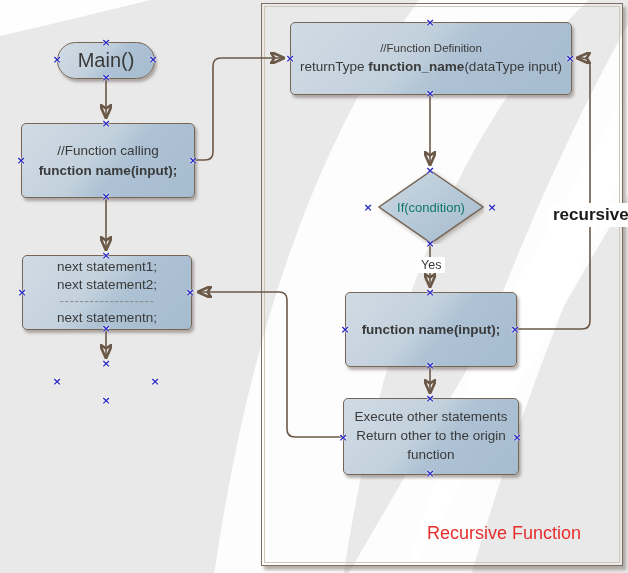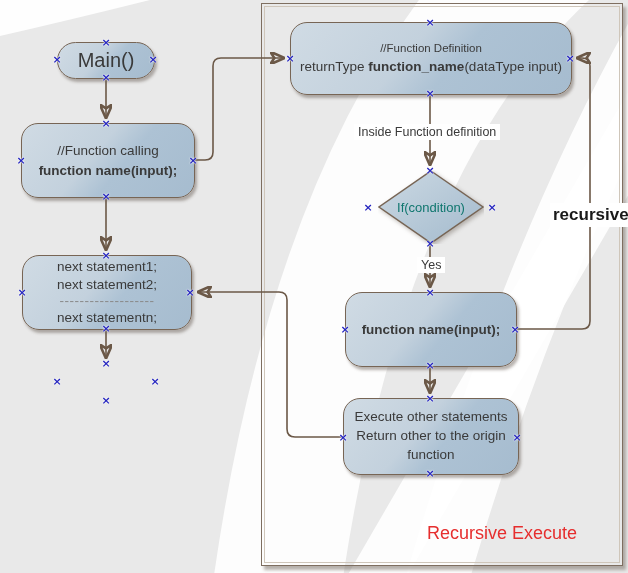--- a/index.html
+++ b/index.html
@@ -17,21 +17,21 @@
          border:1px solid #cfc6ba;}
 
   #connector-layer{position:absolute;left:0;top:0;z-index:3;}
   #connector-layer path{stroke:#6b5847;stroke-width:1.6;fill:none;}
 
   
   .node{position:absolute;z-index:4;display:flex;flex-direction:column;
         justify-content:center;align-items:center;text-align:center;
         color:#3a3a3a;font-size:13.5px;line-height:1.45;
         background:linear-gradient(130deg,#d0dbe4 0%,#c3d1dd 42%,#adc2d4 58%,#a6bccf 100%);
-        border:1.5px solid #776555;border-radius:17px;
+        border:1.5px solid #776555;border-radius:5px;
         box-shadow:2px 3px 3px rgba(95,85,75,0.45);}
   .oval{border-radius:999px;font-size:20px;}
   .bold{font-weight:bold;}
   .comment-small{font-size:11.5px;}
   .code-line{font-size:13.5px;white-space:nowrap;}
   .dashes{color:#8a8a8a;letter-spacing:0.5px;line-height:1.1;}
 
   .diamond-wrap{position:absolute;left:378px;top:170px;width:106px;height:74px;z-index:4;}
   .diamond-label{position:absolute;left:0;top:0;width:106px;height:74px;display:flex;
         align-items:center;justify-content:center;font-size:13px;color:#0f766e;}
@@ -121,24 +121,23 @@
   <div class="node" style="left:345px;top:292px;width:170px;height:73px;">
     <div class="bold code-line">function name(input);</div>
   </div>
 
   <div class="node" style="left:343px;top:398px;width:174px;height:75px;line-height:1.4;">
     <div>Execute other statements</div>
     <div>Return other to the origin</div>
     <div>function</div>
   </div>
 
-  <div class="flabel" style="left:354px;top:124px;">Inside Function definition</div>
   <div class="flabel" style="left:417px;top:257px;">Yes</div>
   <div class="side-label">recursive</div>
-  <div class="title-label">Recursive Execute</div>
+  <div class="title-label">Recursive Function</div>
 
 <span class="handle" style="left: 106px; top: 42px;">×</span>
     <span class="handle" style="left: 106px; top: 77px;">×</span>
     <span class="handle" style="left: 57px; top: 59px;">×</span>
     <span class="handle" style="left: 153px; top: 59px;">×</span>
     <span class="handle" style="left: 106px; top: 123px;">×</span>
     <span class="handle" style="left: 106px; top: 196px;">×</span>
     <span class="handle" style="left: 21px; top: 160px;">×</span>
     <span class="handle" style="left: 193px; top: 160px;">×</span>
     <span class="handle" style="left: 106px; top: 255px;">×</span>

